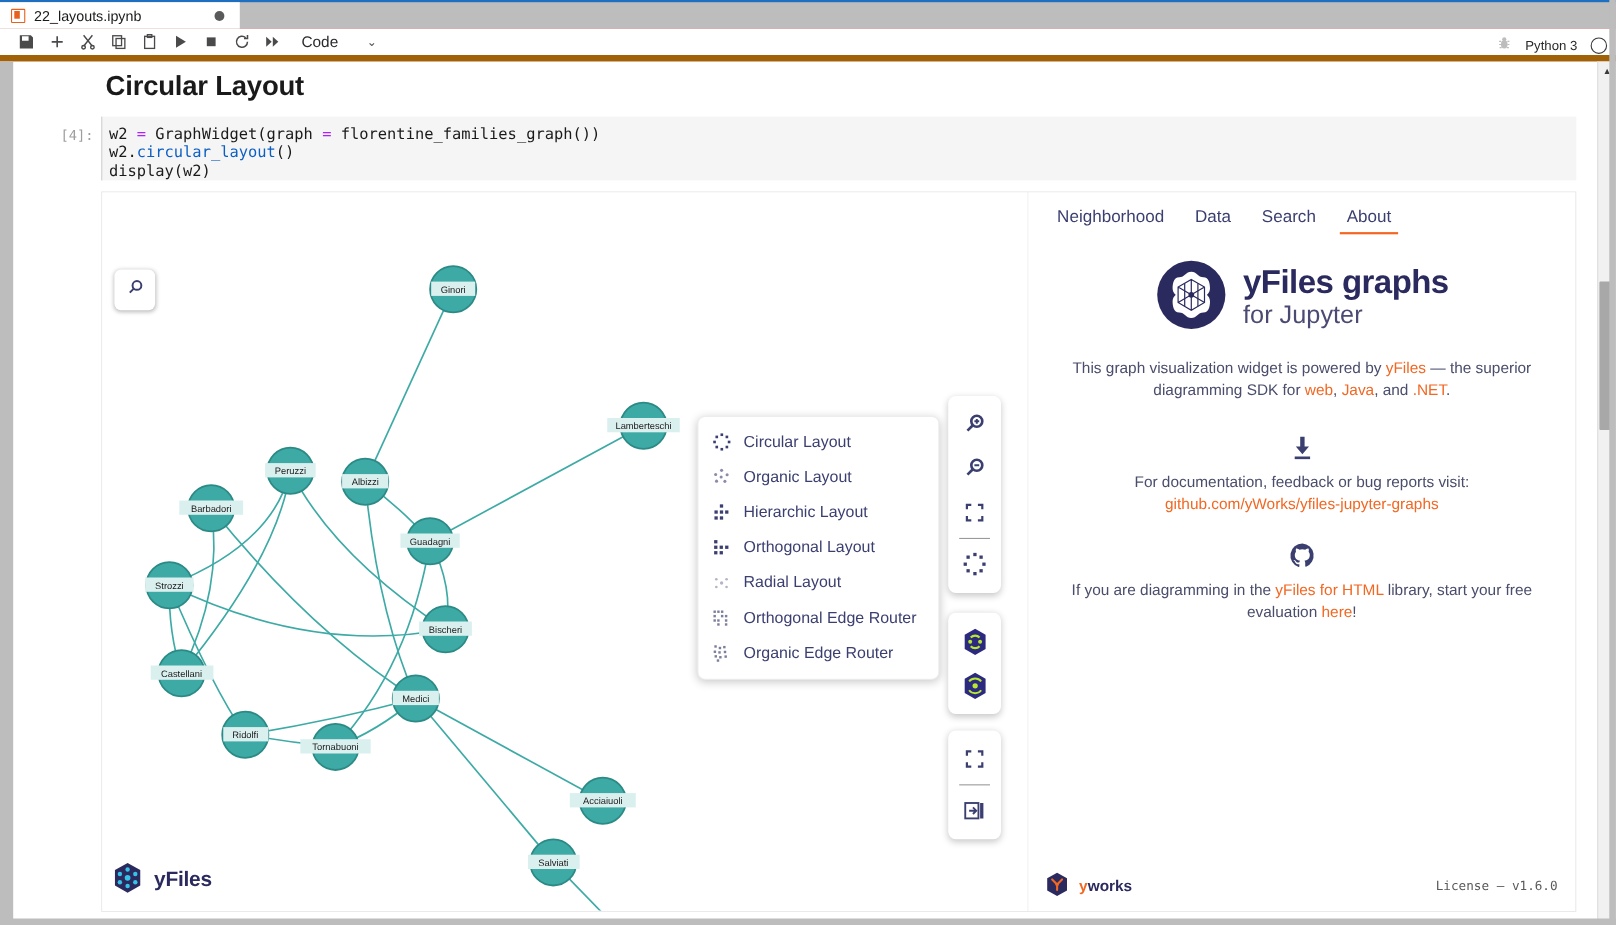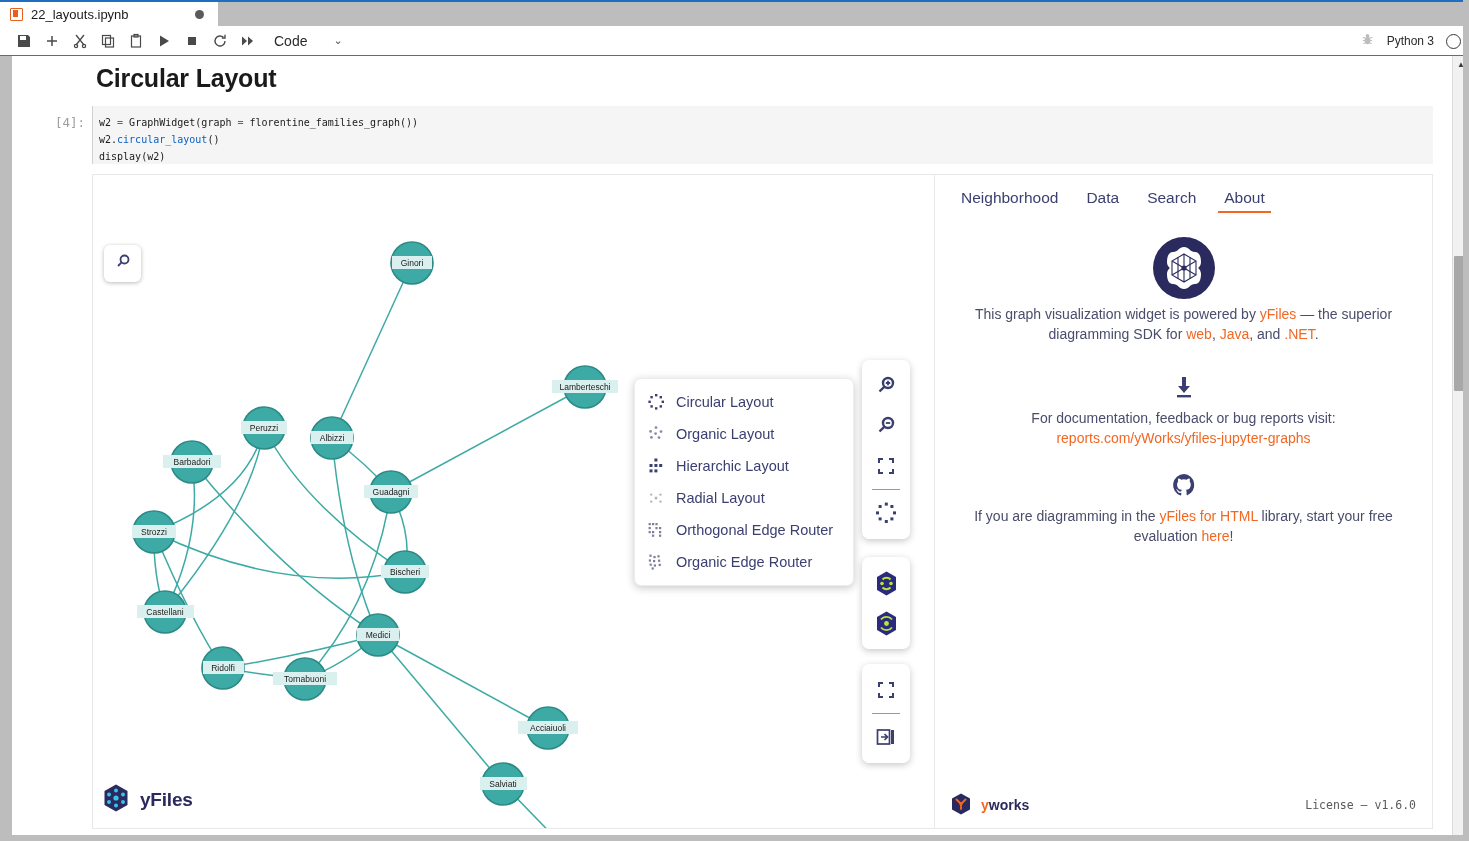--- a/index.html
+++ b/index.html
@@ -32,21 +32,21 @@
   }
   .tab-title { margin-left: 8px; font-size: 13px; color: #1a1a1a; white-space: nowrap; }
   .tab-dot {
     position: absolute; right: 14px; top: 8px; width: 9px; height: 9px;
     border-radius: 50%; background: #5a5a5a;
   }
 
   
   .nbtoolbar {
     position: absolute; left: 0; top: 26px; width: 1469px; height: 30px;
-    background: #ffffff; border-bottom: 1px solid #a16207;
+    background: #ffffff; border-bottom: 6px solid #a16207;
     display: flex; align-items: center;
   }
   .tb-btn {
     width: 28px; height: 28px; display: flex; align-items: center; justify-content: center;
     color: #4a4a4a;
   }
   .tb-btn svg { display: block; }
   .tb-sel {
     margin-left: 12px; display: flex; align-items: center; gap: 26px;
     font-size: 14px; color: #2a2a2a;
@@ -78,21 +78,21 @@
   
   .cell-prompt {
     position: absolute; left: 55px; top: 59px; font-family: "DejaVu Sans Mono", monospace;
     font-size: 12.5px; color: #9e9e9e;
   }
   .code-cell {
     position: absolute; left: 92px; top: 50px; width: 1341px; height: 58px;
     background: #f5f5f5; border-left: 1px solid #d0d0d0;
   }
   .code-cell pre {
-    font-family: "DejaVu Sans Mono", monospace; font-size: 10px; line-height: 17px;
+    font-family: "DejaVu Sans Mono", monospace; font-size: 14px; line-height: 17px;
     color: #1a1a1a; padding: 8px 0 0 6px; white-space: pre;
   }
   .k-op { color: #aa22ff; }
   .k-fn { color: #0b5fc4; }
 
   
   .widget {
     position: absolute; left: 92px; top: 118px; width: 1341px; height: 655px;
     background: #ffffff; border: 1px solid #e8e8e8;
     display: flex;
@@ -158,21 +158,21 @@
     content: ""; position: absolute; left: 8px; right: 8px; bottom: 8px;
     height: 2.5px; background: #f26722;
   }
   .about { position: absolute; left: 0; top: 46px; width: 497px; height: 607px; }
   .brand { display: flex; align-items: center; justify-content: center; gap: 14px; margin-top: 14px; }
   .brand-txt { line-height: 1; }
   .brand-l1 { font-size: 30px; font-weight: 700; color: #2b2a5e; letter-spacing: -0.5px; }
   .brand-l2 { font-size: 23px; font-weight: 400; color: #4b4a72; margin-top: 3px; }
   .about-p {
     text-align: center; font-size: 14px; line-height: 20px; color: #4a4d6b;
-    padding: 0 24px;
+    margin-top: 20px; padding: 0 24px;
   }
   .lnk { color: #f26722; }
   .about-ico { display: flex; justify-content: center; margin-top: 30px; color: #3b3f70; }
   .about-ico.small { margin-top: 24px; }
   .pane-footer {
     position: absolute; left: 0; bottom: 0; width: 497px; height: 46px;
     display: flex; align-items: center; padding: 0 14px;
   }
   .yw { display: flex; align-items: center; gap: 8px; }
   .yw-txt { font-size: 14px; font-weight: 700; color: #2b2a5e; }
@@ -452,20 +452,33 @@
                   <rect x="7.4" y="7" width="3" height="3"></rect>
                   <rect x="12.2" y="7" width="3" height="3"></rect>
                   <rect x="2.5" y="12.4" width="3" height="3"></rect>
                   <rect x="7.4" y="12.4" width="3" height="3"></rect>
                 </svg>
             </span>
             <span>Hierarchic Layout</span>
           </div>
           <div class="lm-item">
             <span class="lm-ico">
+              <svg width="18" height="18" viewBox="0 0 18 18" fill="#3b3f70">
+                  <rect x="2.2" y="2" width="3" height="3"></rect>
+                  <rect x="2.2" y="7" width="3" height="3"></rect>
+                  <rect x="7.2" y="7" width="3" height="3"></rect>
+                  <rect x="12.2" y="7" width="3" height="3"></rect>
+                  <rect x="2.2" y="12" width="3" height="3"></rect>
+                  <rect x="7.2" y="12" width="3" height="3"></rect>
+                </svg>
+            </span>
+            <span>Orthogonal Layout</span>
+          </div>
+          <div class="lm-item">
+            <span class="lm-ico">
               <svg width="18" height="18" viewBox="0 0 18 18" fill="#b3b5c6">
                   <circle cx="9" cy="9" r="1.5"></circle>
                   <circle cx="4.2" cy="5.6" r="1.2"></circle>
                   <circle cx="13.5" cy="5.6" r="1.2"></circle>
                   <circle cx="4.2" cy="12.6" r="1.2"></circle>
                   <circle cx="13.5" cy="12.6" r="1.2"></circle>
                 </svg>
             </span>
             <span>Radial Layout</span>
           </div>
@@ -618,32 +631,36 @@
               <svg width="66" height="66" viewBox="0 0 66 66">
                   <circle cx="33" cy="33" r="31" fill="#2b2a5e"></circle>
                   <path d="M33 12c5 0 6 5 11 5s6 6 6 10-3 6-3 6 3 2 3 6-1 10-6 10-6 5-11 5-6-5-11-5-6-6-6-10 3-6 3-6-3-2-3-6 1-10 6-10 6-5 11-5z" fill="#fff"></path>
                   <g stroke="#2b2a5e" stroke-width="1.1" fill="none">
                     <path d="M33 19v28M21 26l24 14M45 26L21 40M33 19l12 7v14l-12 7-12-7V26z"></path>
                     <path d="M27 22.5v21M39 22.5v21"></path>
                   </g>
                   <circle cx="33" cy="33" r="2.6" fill="#2b2a5e"></circle>
                 </svg>
             </span>
+            <span class="brand-txt">
+              <div class="brand-l1">yFiles graphs</div>
+              <div class="brand-l2">for Jupyter</div>
+            </span>
           </div>
 
           <div class="about-p"><span>This graph visualization widget is powered by </span><span class="lnk">yFiles</span><span> — the superior diagramming SDK for </span><span class="lnk">web</span><span>, </span><span class="lnk">Java</span><span>, and </span><span class="lnk">.NET</span><span>.</span></div>
 
           <div class="about-ico">
             <svg width="26" height="26" viewBox="0 0 26 26" fill="currentColor">
                 <path d="M11 3h4v9h4l-6 7-6-7h4z"></path>
                 <rect x="6" y="21" width="14" height="2.4"></rect>
               </svg>
           </div>
 
-          <div class="about-p" style="margin-top:8px"><span>For documentation, feedback or bug reports visit:</span><br><span class="lnk">reports.com/yWorks/yfiles-jupyter-graphs</span></div>
+          <div class="about-p" style="margin-top:8px"><span>For documentation, feedback or bug reports visit:</span><br><span class="lnk">github.com/yWorks/yfiles-jupyter-graphs</span></div>
 
           <div class="about-ico small">
             <svg width="26" height="26" viewBox="0 0 26 26" fill="currentColor">
                 <path d="M13 2a11 11 0 0 0-3.5 21.4c.55.1.75-.24.75-.53v-2c-3 .65-3.65-1.45-3.65-1.45-.5-1.25-1.2-1.6-1.2-1.6-1-.67.07-.65.07-.65 1.1.08 1.65 1.12 1.65 1.12.97 1.65 2.55 1.17 3.17.9.1-.7.38-1.18.7-1.45-2.4-.27-4.9-1.2-4.9-5.35 0-1.18.42-2.15 1.1-2.9-.1-.28-.48-1.38.1-2.87 0 0 .9-.3 2.95 1.1a10.2 10.2 0 0 1 5.35 0c2.05-1.4 2.95-1.1 2.95-1.1.6 1.5.22 2.6.1 2.87.7.75 1.1 1.72 1.1 2.9 0 4.15-2.5 5.08-4.9 5.35.4.33.73.98.73 1.98v2.93c0 .3.2.63.75.53A11 11 0 0 0 13 2z"></path>
               </svg>
           </div>
 
           <div class="about-p" style="margin-top:8px"><span>If you are diagramming in the </span><span class="lnk">yFiles for HTML</span><span> library, start your free evaluation </span><span class="lnk">here</span><span>!</span></div>
         </div>
 

